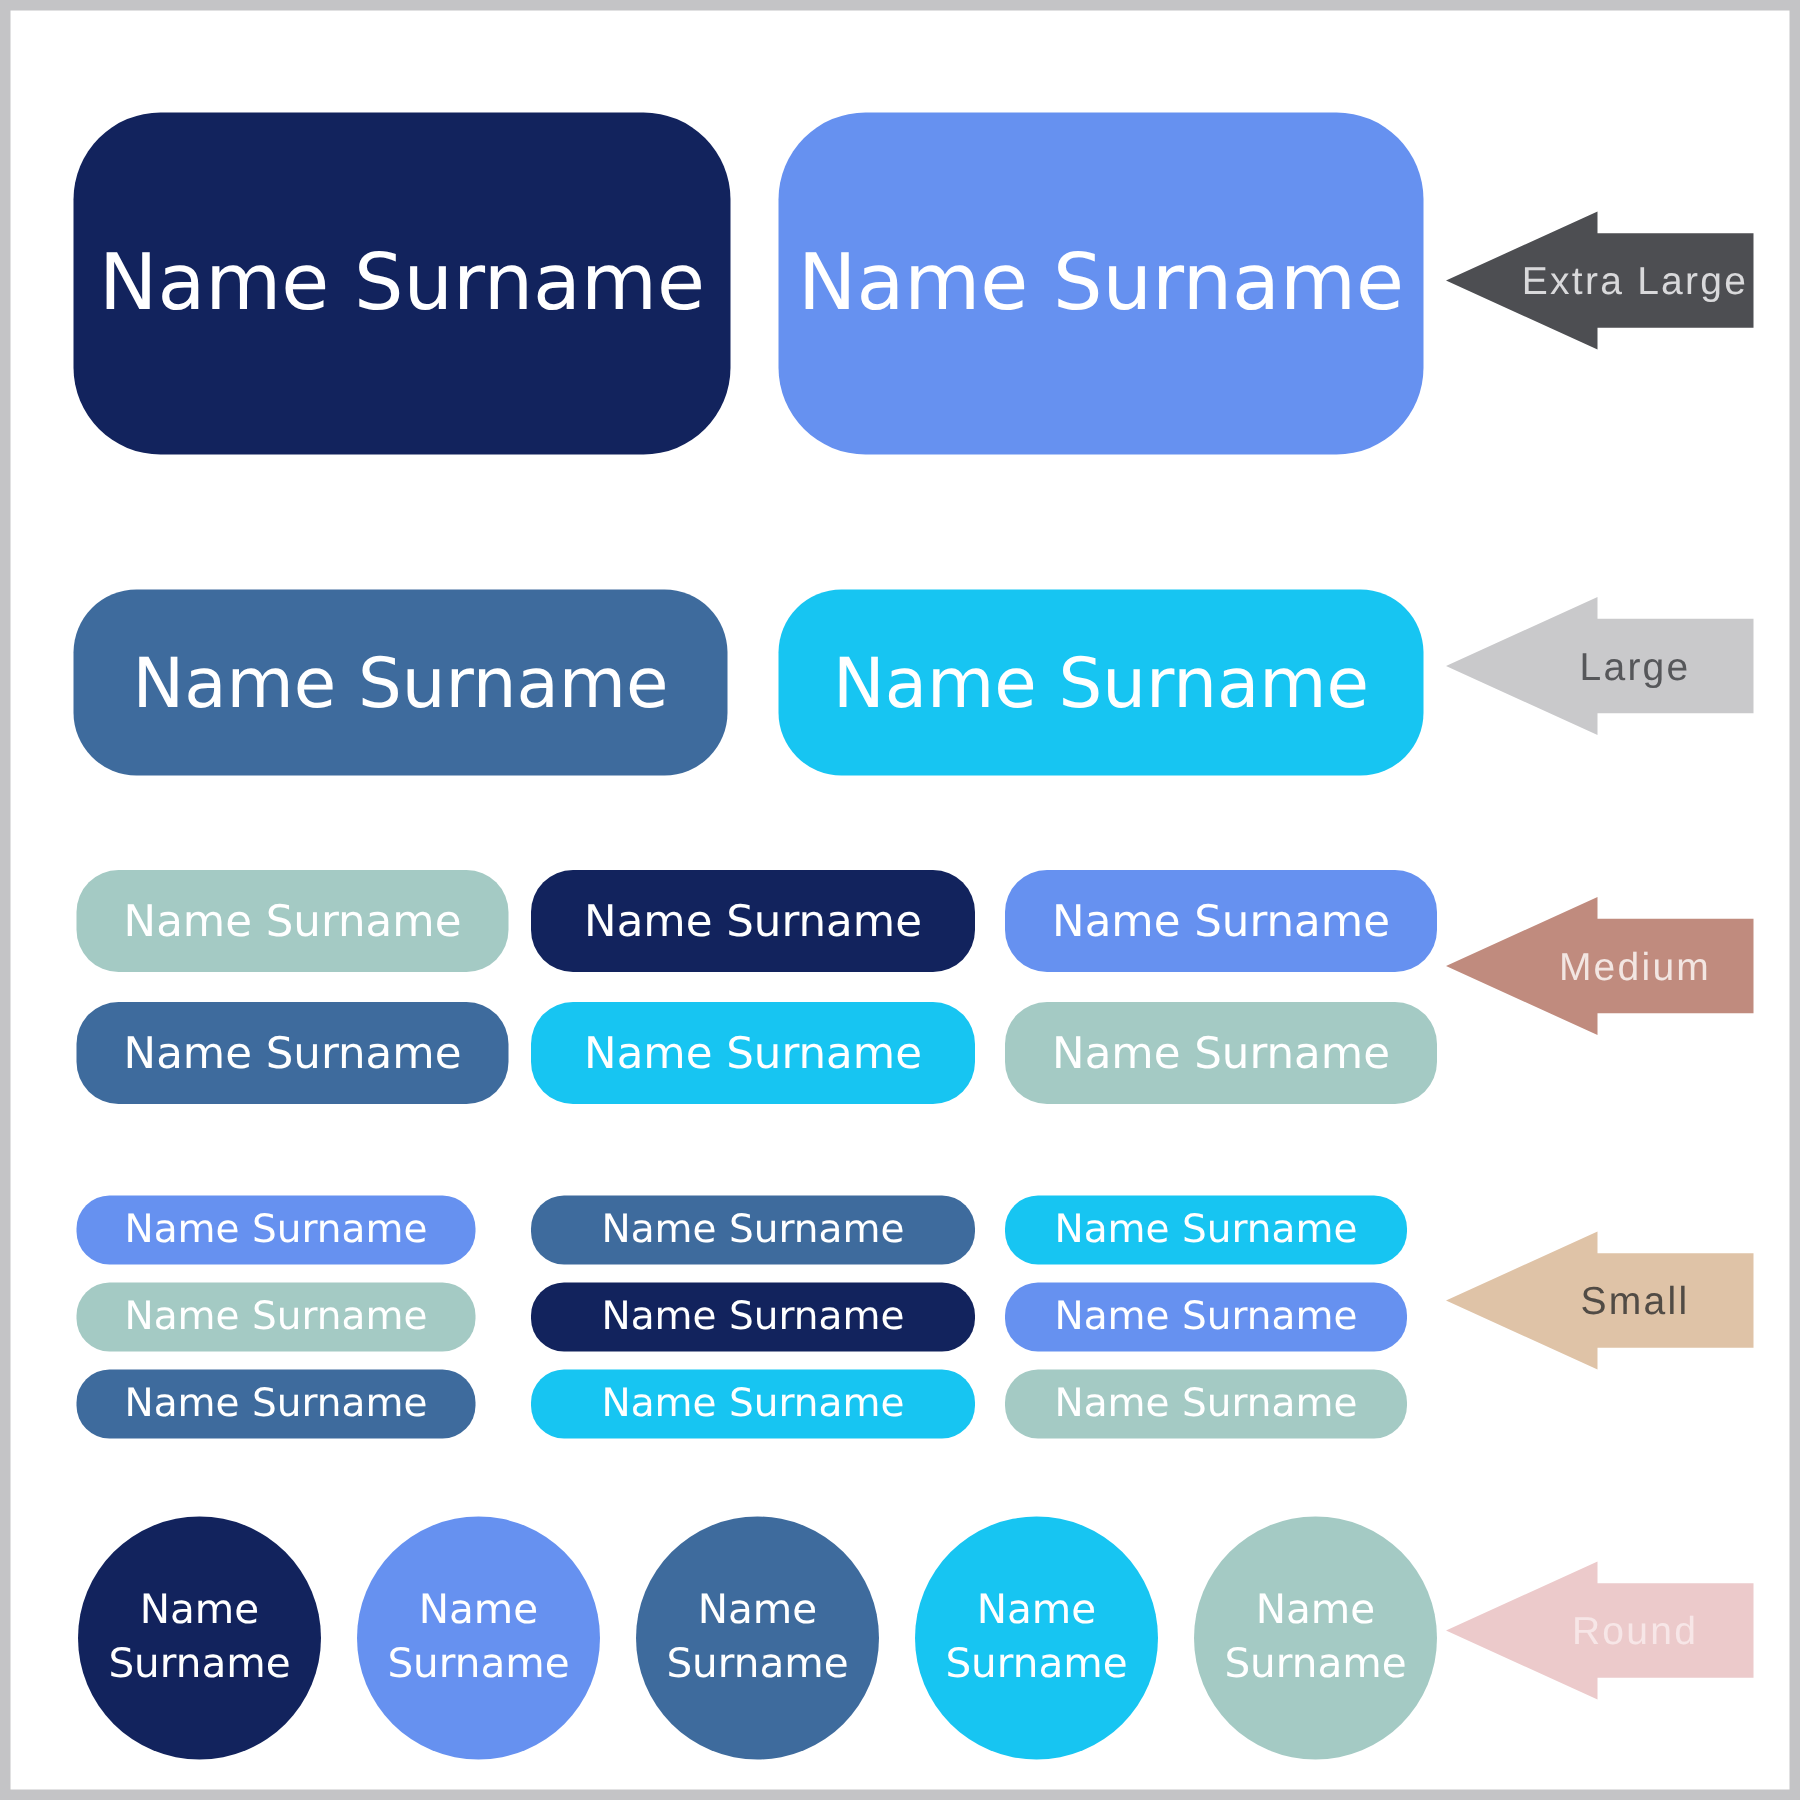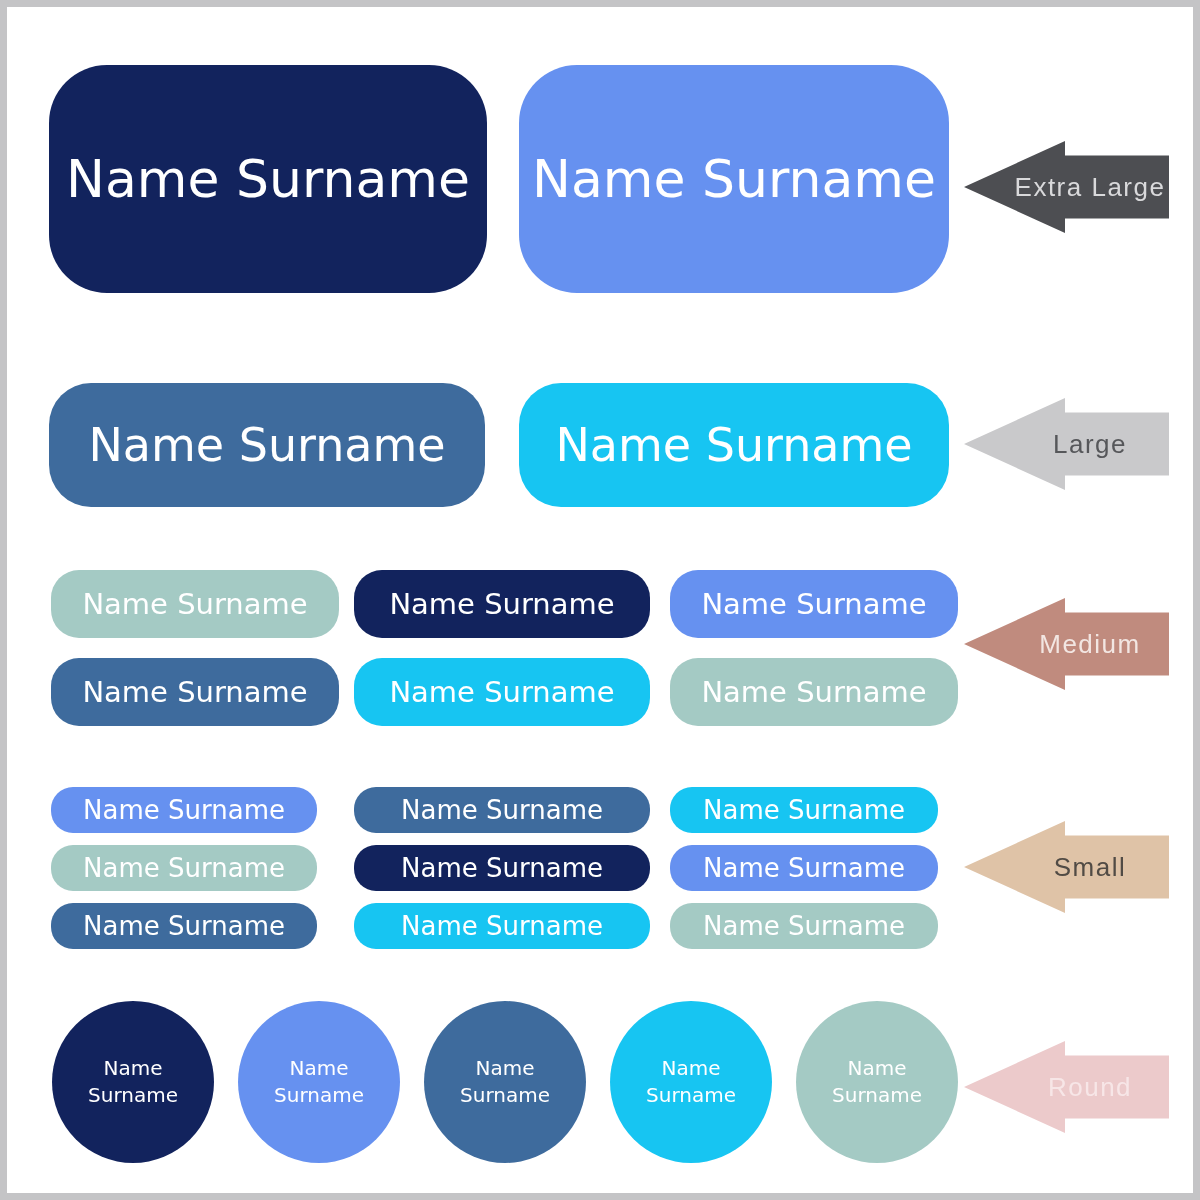--- a/index.html
+++ b/index.html
@@ -12,27 +12,28 @@
     overflow:hidden;
     font-family:"DejaVu Sans",sans-serif;
   }
   .lbl{
     position:absolute;
     display:flex;align-items:center;justify-content:center;
     color:#ffffff;
     text-align:center;
     white-space:nowrap;
     font-family:"DejaVu Sans",sans-serif;
+    margin-top:10px;
   }
   .sz-xl{font-size:52px;border-radius:58px;}
   .sz-lg{font-size:46px;border-radius:42px;}
   .sz-md{font-size:29px;border-radius:28px;}
   .sz-sm{font-size:26px;border-radius:22px;}
   .sz-rd{
-    font-size:20px;border-radius:50%;
+    font-size:27px;border-radius:50%;
     flex-direction:column;line-height:1.35;
   }
   .arrow{position:absolute;left:957px;width:205px;height:92px;overflow:visible;}
   .arrow text{
     font-family:"Liberation Sans","DejaVu Sans",sans-serif;
     font-size:26px;
     font-weight:300;
     letter-spacing:1.5px;
   }
 </style>

